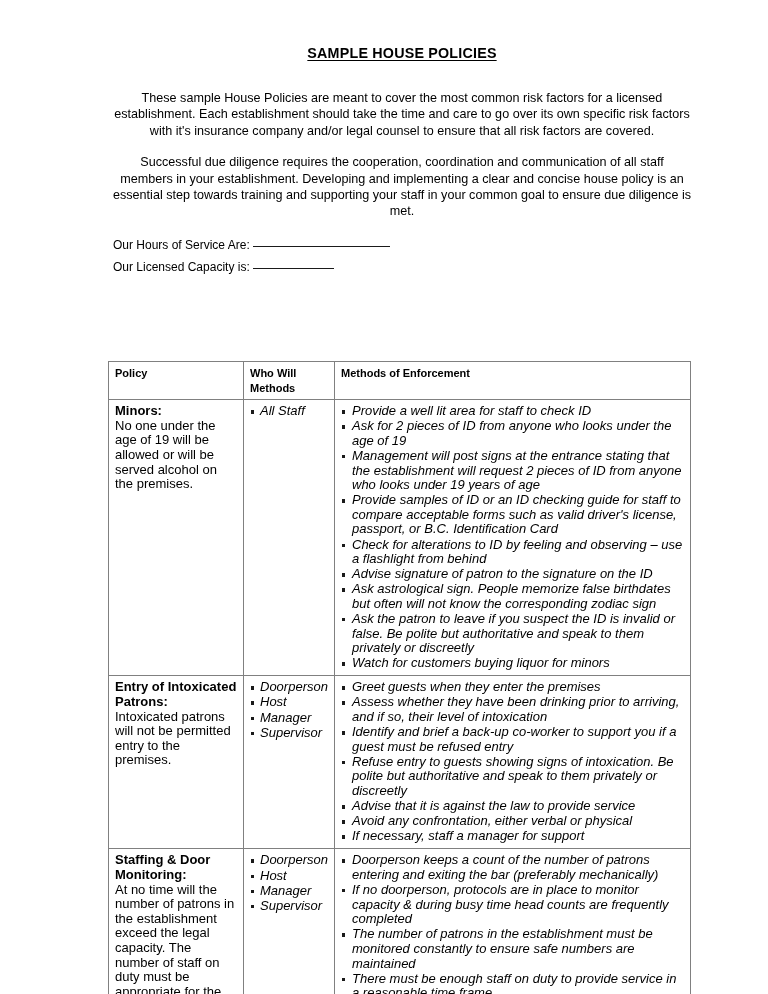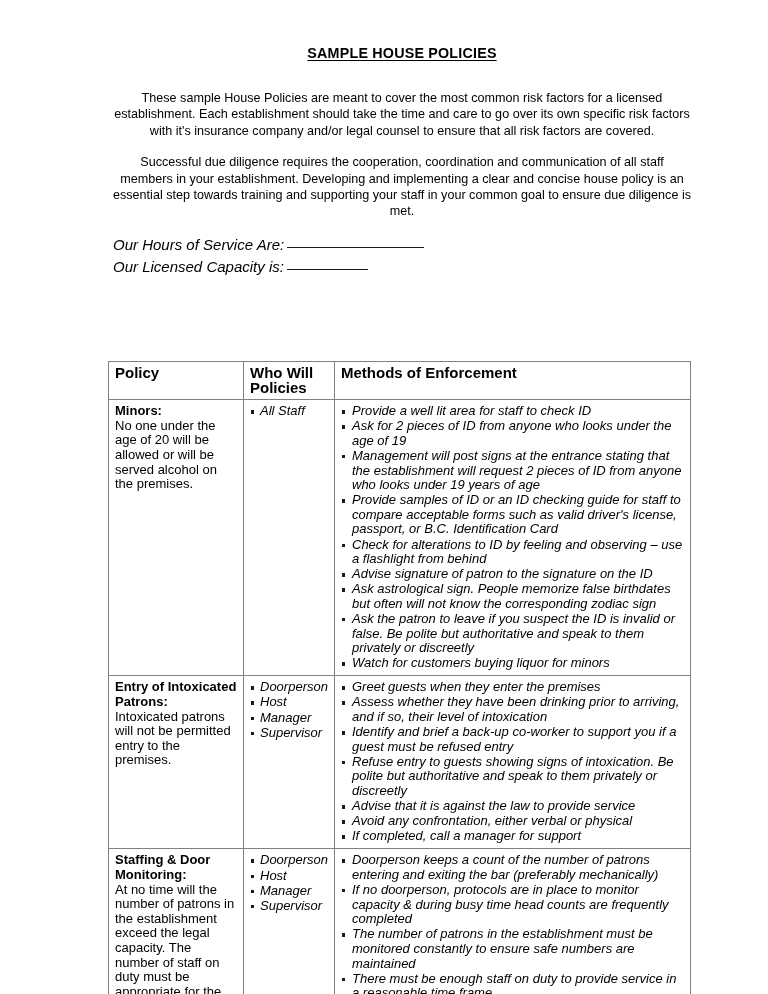--- a/index.html
+++ b/index.html
@@ -52,25 +52,24 @@
     margin: 0;
   }
   .para-1 { margin-top: 28px; }
   .para-2 { margin-top: 15.5px; }
 
   
   .fillins {
     margin-top: 17px;
   }
   .fillin {
-    font-size: 15px;
+    font-size: 12px;
     line-height: 16.3px;
     margin-bottom: 6.5px;
     white-space: nowrap;
-    font-style: italic;
   }
   .blank {
     display: inline-block;
     border-bottom: 1px solid #1a1a1a;
     vertical-align: 2px;
     margin-left: 3px;
   }
   .blank-hours   { width: 137px; }
   .blank-lastcall{ width: 100px; }
   .blank-cap     { width: 81px; }
@@ -88,21 +87,21 @@
   .policy-table td, .policy-table th {
     border: 1px solid #808080;
     vertical-align: top;
     padding: 4px 5px 4px 6px;
     font-size: 13px;
     line-height: 14.6px;
     text-align: left;
   }
   .policy-table th {
     font-weight: bold;
-    font-size: 15px;
+    font-size: 11px;
   }
   .col-policy   { width: 135px; }
   .col-who      { width: 91px; }
   .col-methods  { width: 356px; }
 
   .cell-title {
     font-weight: bold;
     display: block;
   }
   .cell-body { display: block; }
@@ -151,30 +150,30 @@
 
   <table class="policy-table">
     <colgroup>
       <col class="col-policy">
         <col class="col-who">
         <col class="col-methods">
     </colgroup>
     <thead>
       <tr>
         <th>Policy</th>
-        <th>Who Will Policies</th>
+        <th>Who Will Methods</th>
         <th>Methods of Enforcement</th>
       </tr>
     </thead>
     <tbody>
 
       <tr>
         <td>
           <span class="cell-title">Minors:</span>
-          <span class="cell-body">No one under the age of 20 will be allowed or will be served alcohol on the premises.</span>
+          <span class="cell-body">No one under the age of 19 will be allowed or will be served alcohol on the premises.</span>
         </td>
         <td>
           <ul class="bullets who">
             <li>All Staff</li>
           </ul>
         </td>
         <td>
           <ul class="bullets">
             <li>Provide a well lit area for staff to check ID</li>
             <li>Ask for 2 pieces of ID from anyone who looks under the age of 19</li>
@@ -203,21 +202,21 @@
           </ul>
         </td>
         <td>
           <ul class="bullets">
             <li>Greet guests when they enter the premises</li>
             <li>Assess whether they have been drinking prior to arriving, and if so, their level of intoxication</li>
             <li>Identify and brief a back-up co-worker to support you if a guest must be refused entry</li>
             <li>Refuse entry to guests showing signs of intoxication. Be polite but authoritative and speak to them privately or discreetly</li>
             <li>Advise that it is against the law to provide service</li>
             <li>Avoid any confrontation, either verbal or physical</li>
-            <li>If completed, call a manager for support</li>
+            <li>If necessary, staff a manager for support</li>
           </ul>
         </td>
       </tr>
 
       <tr>
         <td>
           <span class="cell-title">Staffing &amp; Door Monitoring:</span>
           <span class="cell-body">At no time will the number of patrons in the establishment exceed the legal capacity.  The number of staff on duty must be appropriate for the number of patrons present.</span>
         </td>
         <td>

